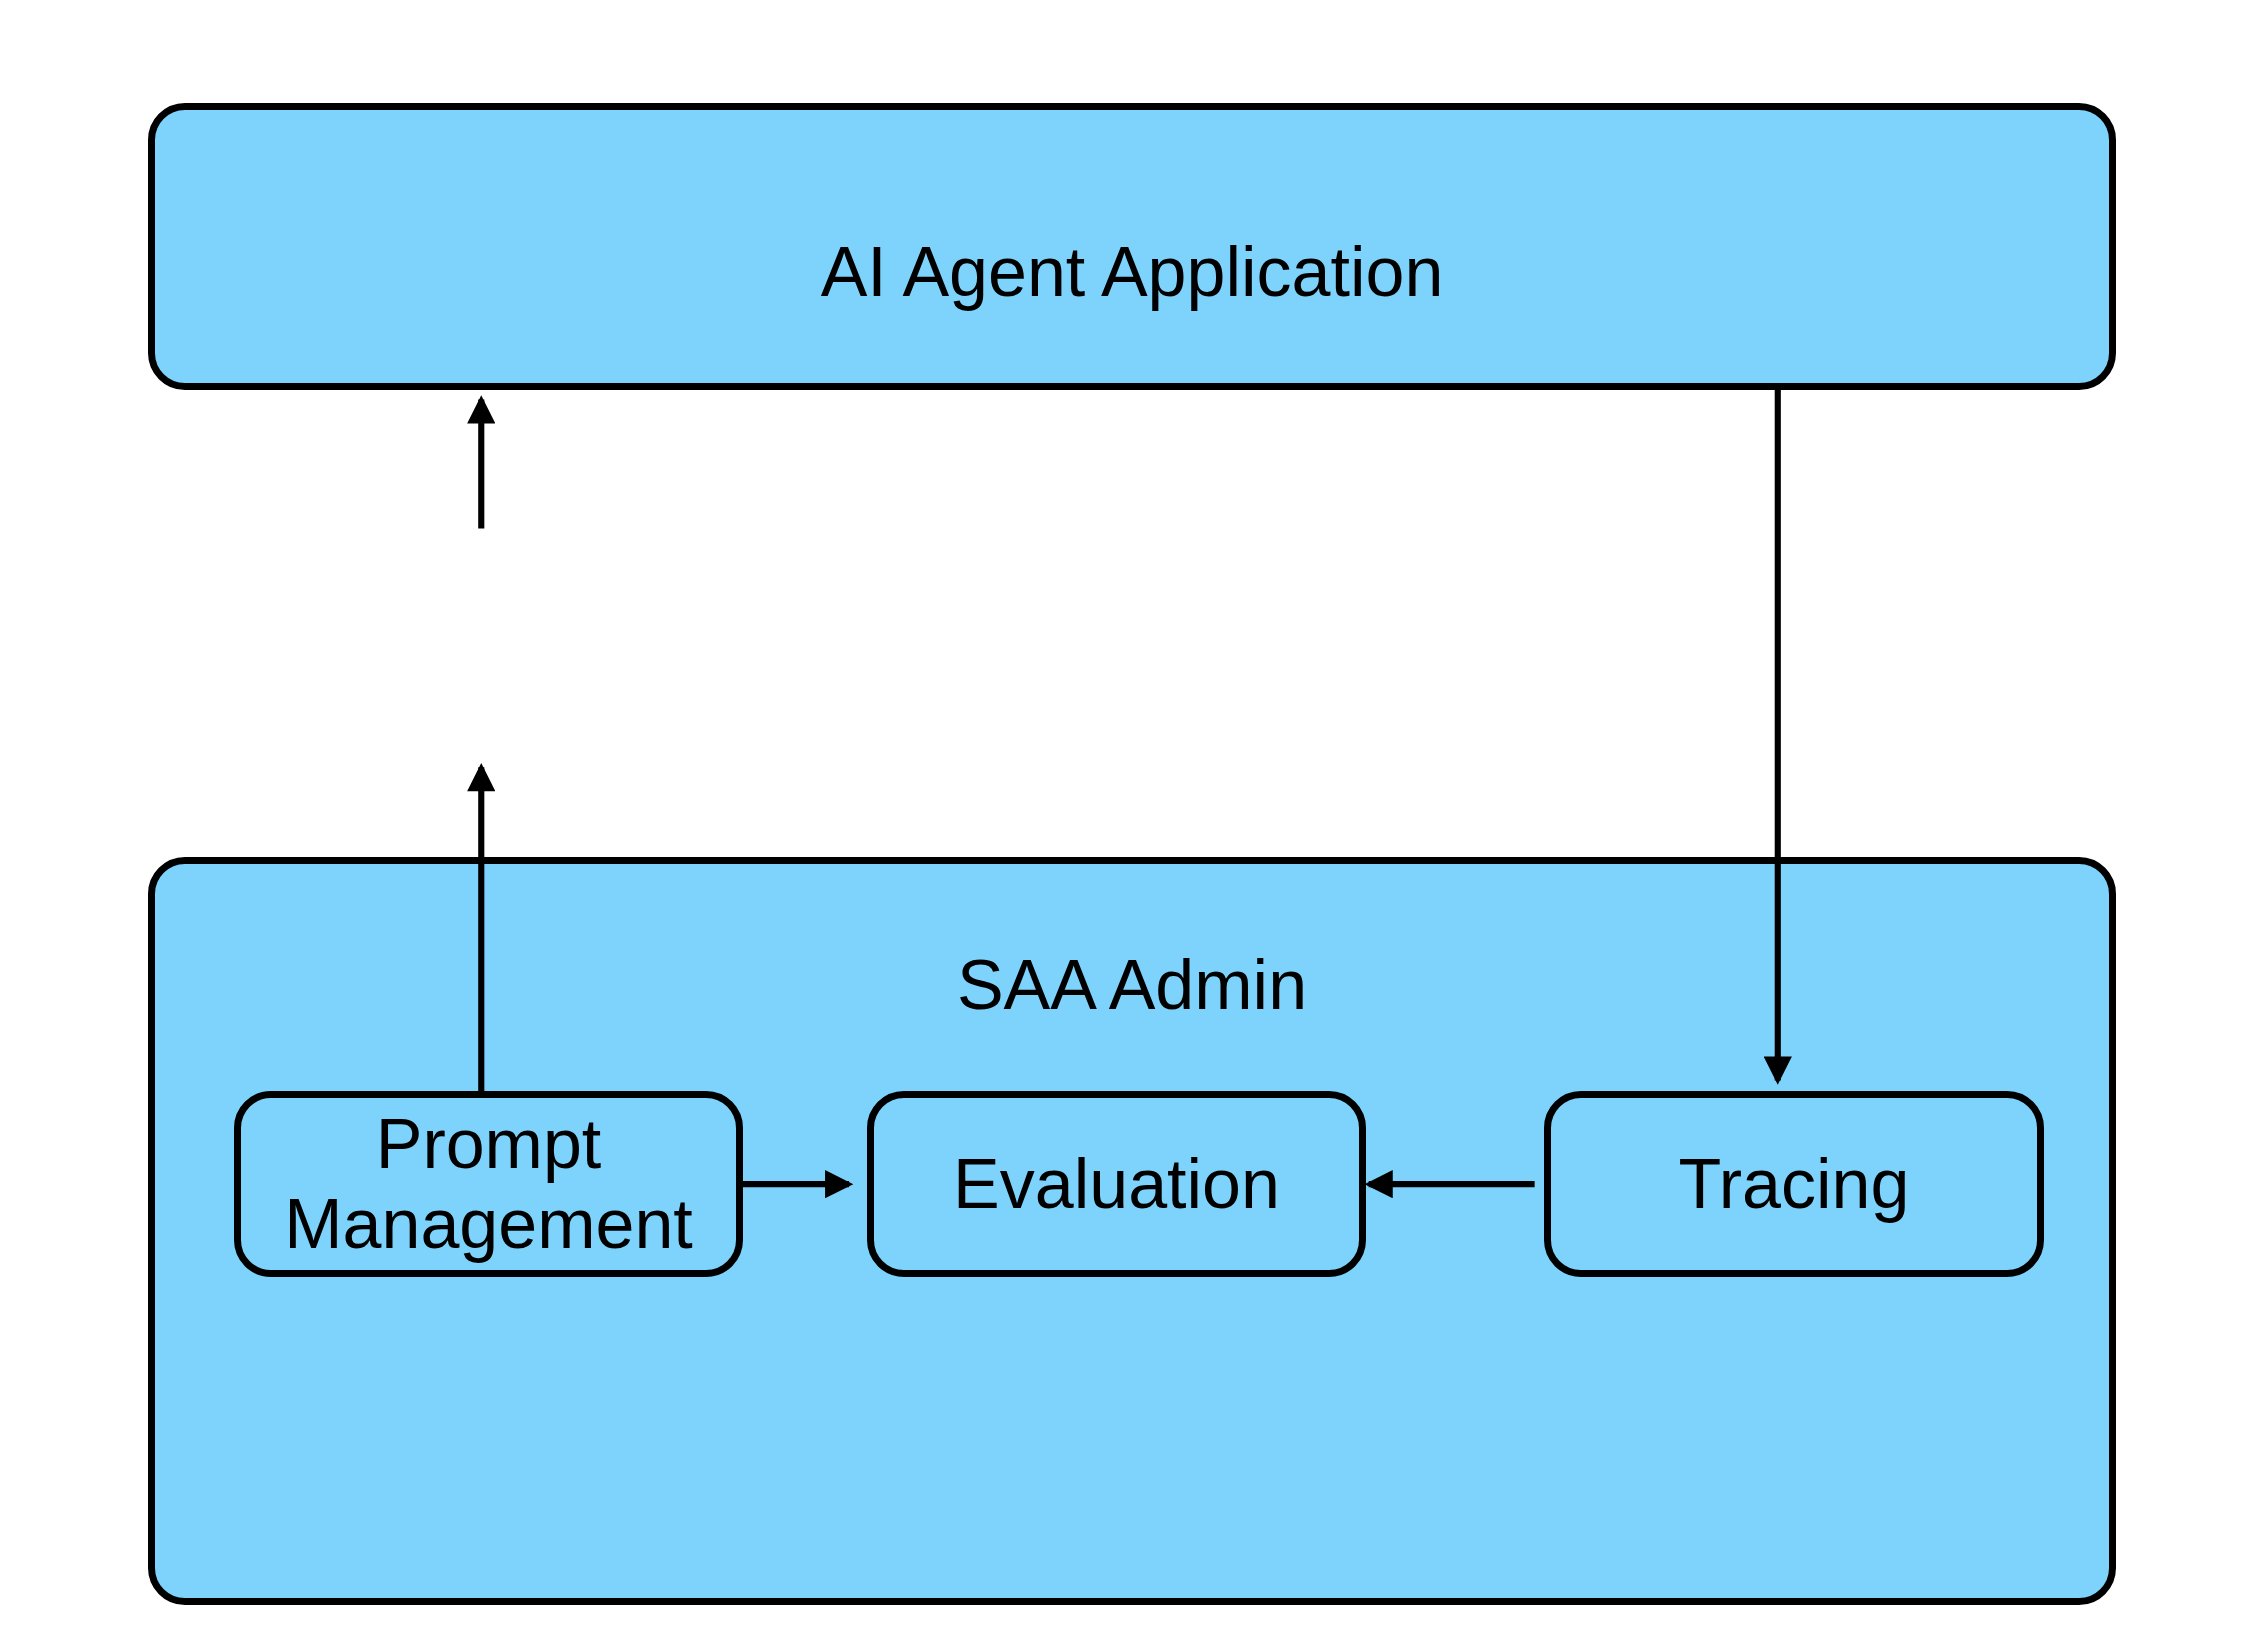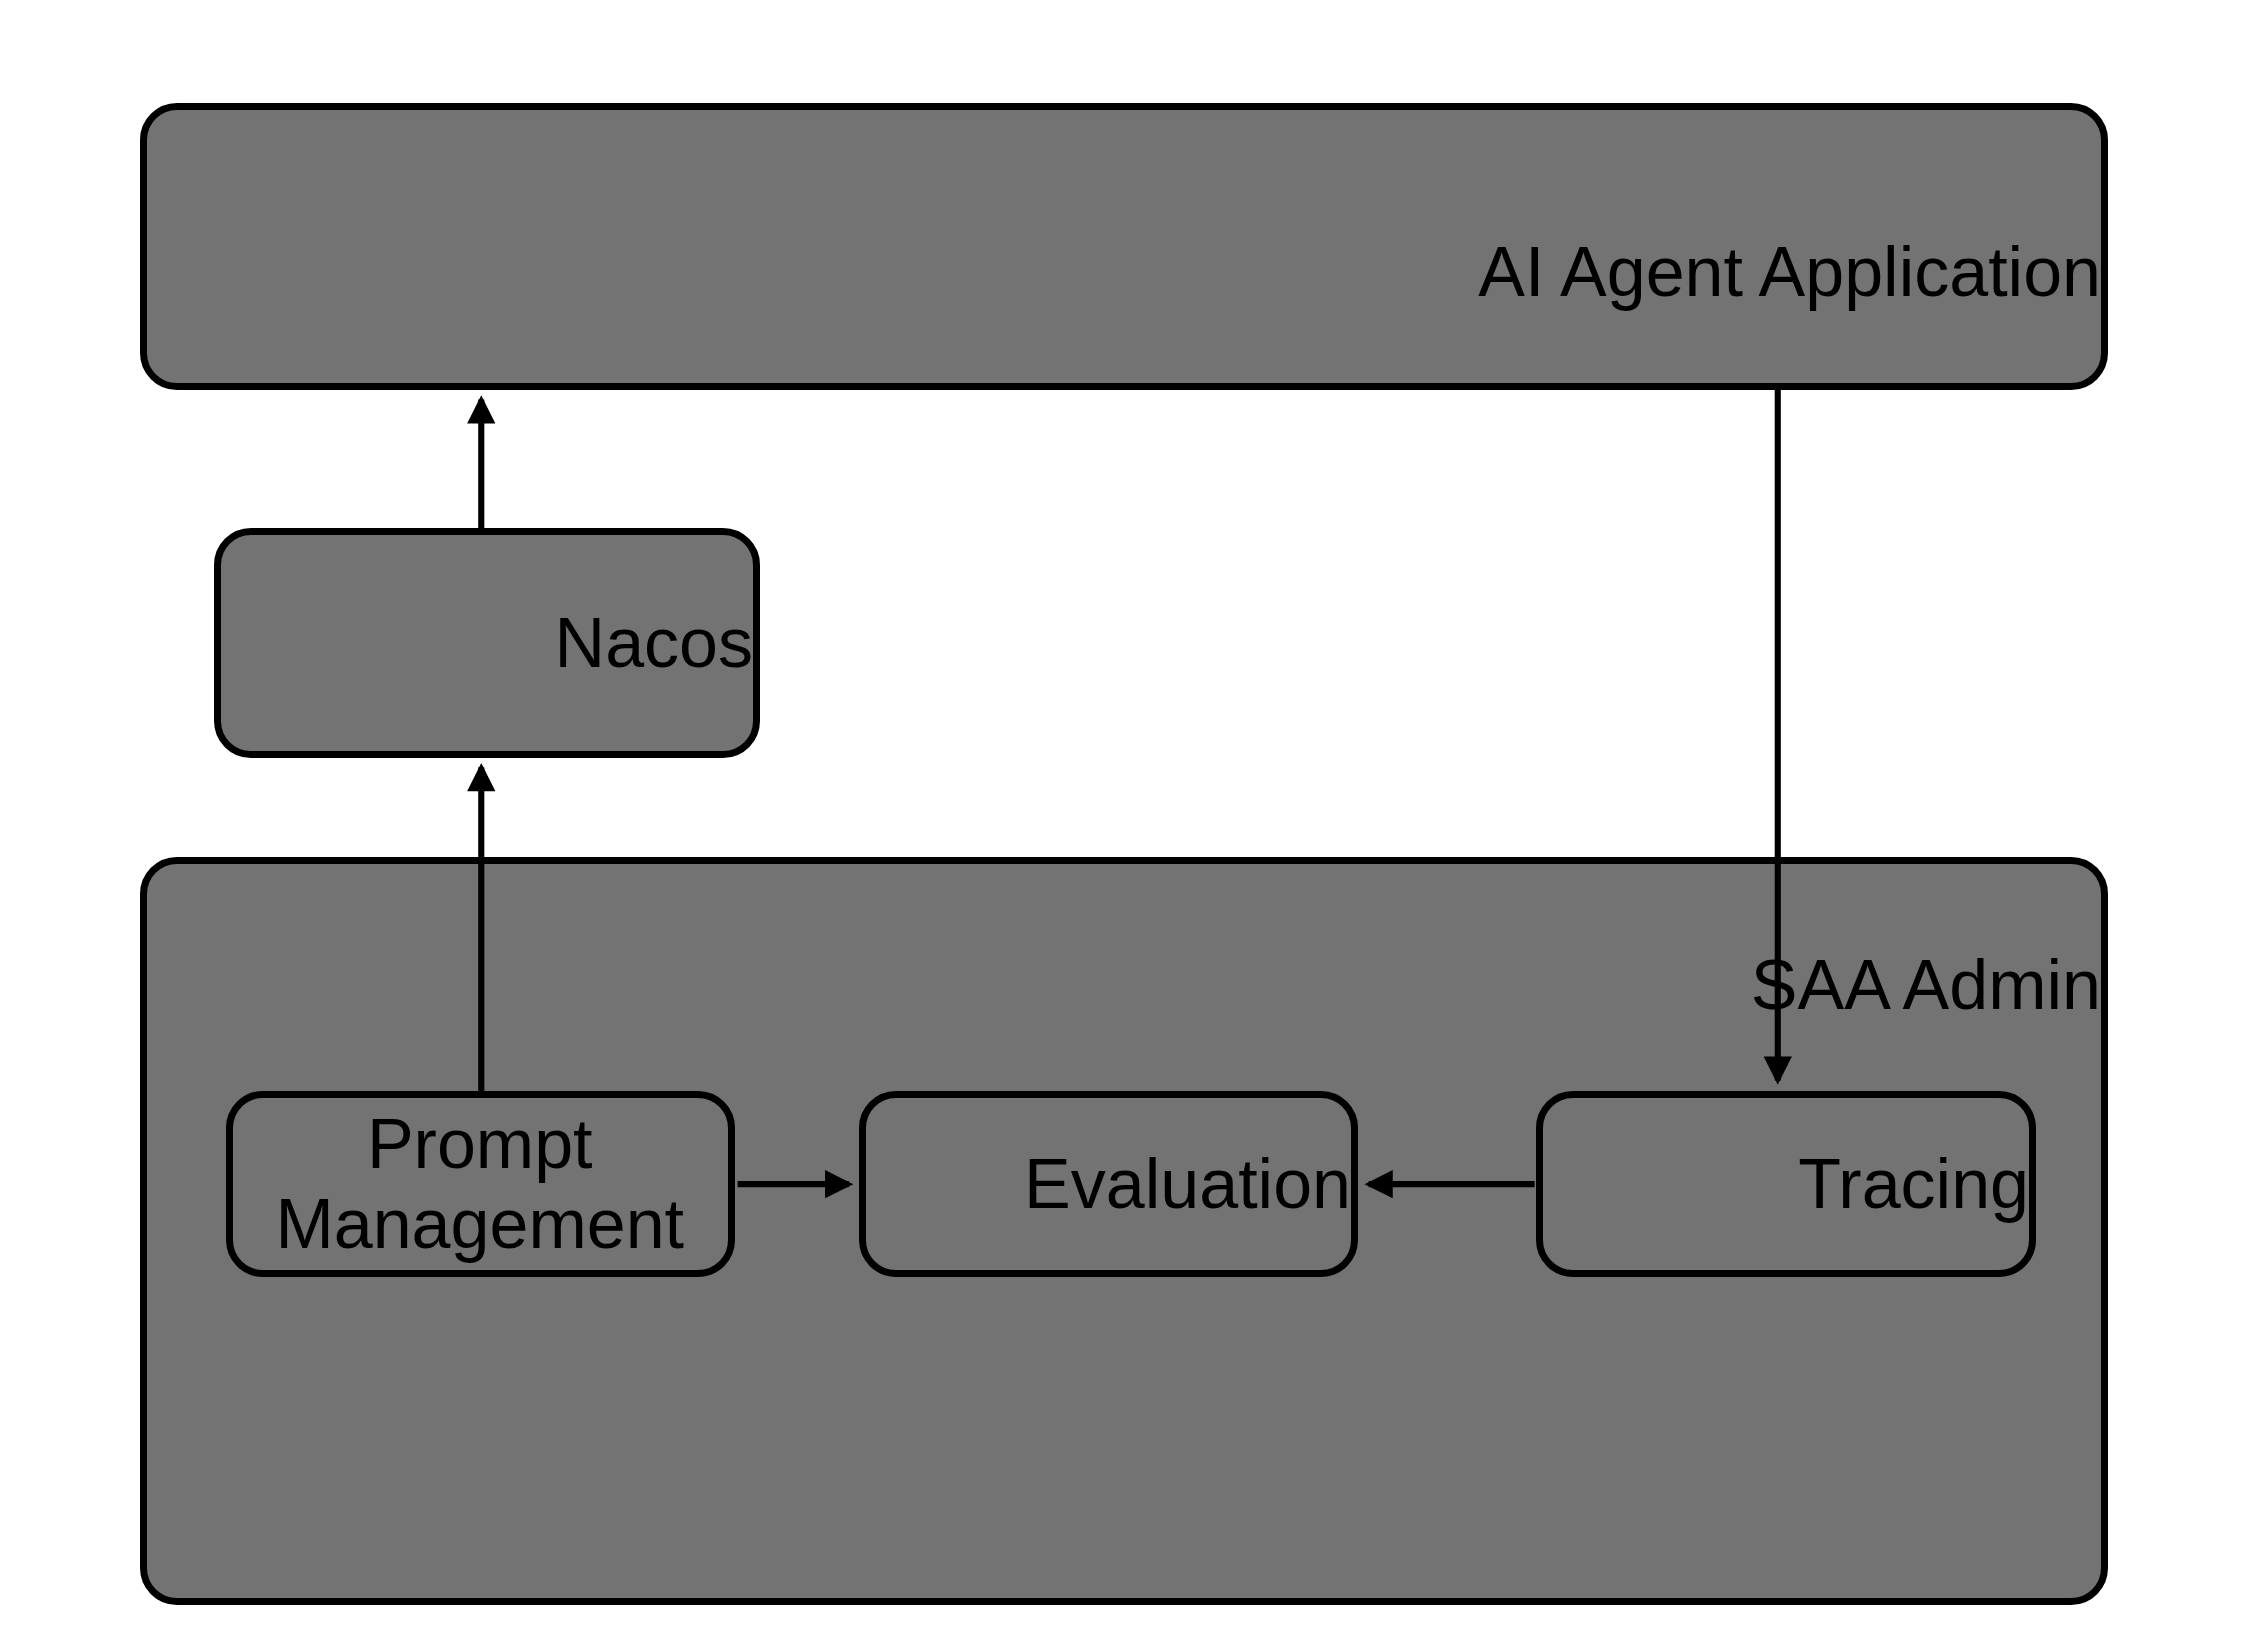--- a/index.html
+++ b/index.html
@@ -22,25 +22,26 @@
     top: 0;
     width: 2245px;
     height: 1645px;
     pointer-events: none;
   }
   .node {
     position: absolute;
     box-sizing: border-box;
     border: 7px solid #000000;
     border-radius: 37px;
-    background: #737373;
+    background: #7dd3fc;
     display: flex;
     align-items: center;
-    justify-content: flex-end;
+    justify-content: center;
     text-align: center;
+    margin-left: 8px;
   }
   .node .label {
     font-size: 70px;
     font-weight: 400;
     line-height: 1.15;
     letter-spacing: 0px;
     color: #000000;
   }
   
   .node-ai {
@@ -120,23 +121,20 @@
     <line x1="548" y1="1243" x2="548" y2="874" stroke="#000000" stroke-width="7" marker-end="url(#arrow)"></line>
     <line x1="2025" y1="443" x2="2025" y2="1231" stroke="#000000" stroke-width="7" marker-end="url(#arrow)"></line>
     <line x1="840" y1="1349" x2="967" y2="1349" stroke="#000000" stroke-width="7" marker-end="url(#arrow)"></line>
     <line x1="1748" y1="1349" x2="1559" y2="1349" stroke="#000000" stroke-width="7" marker-end="url(#arrow)"></line>
   </svg>
 
   <div class="node node-ai">
     <div class="label">AI Agent Application</div>
   </div>
 
-  <div class="node node-nacos">
-    <div class="label">Nacos</div>
-  </div>
 
   <div class="node node-saa">
     <div class="label">SAA Admin</div>
   </div>
 
   <div class="node node-pm">
     <div class="label">Prompt Management</div>
   </div>
 
   <div class="node node-eval">

